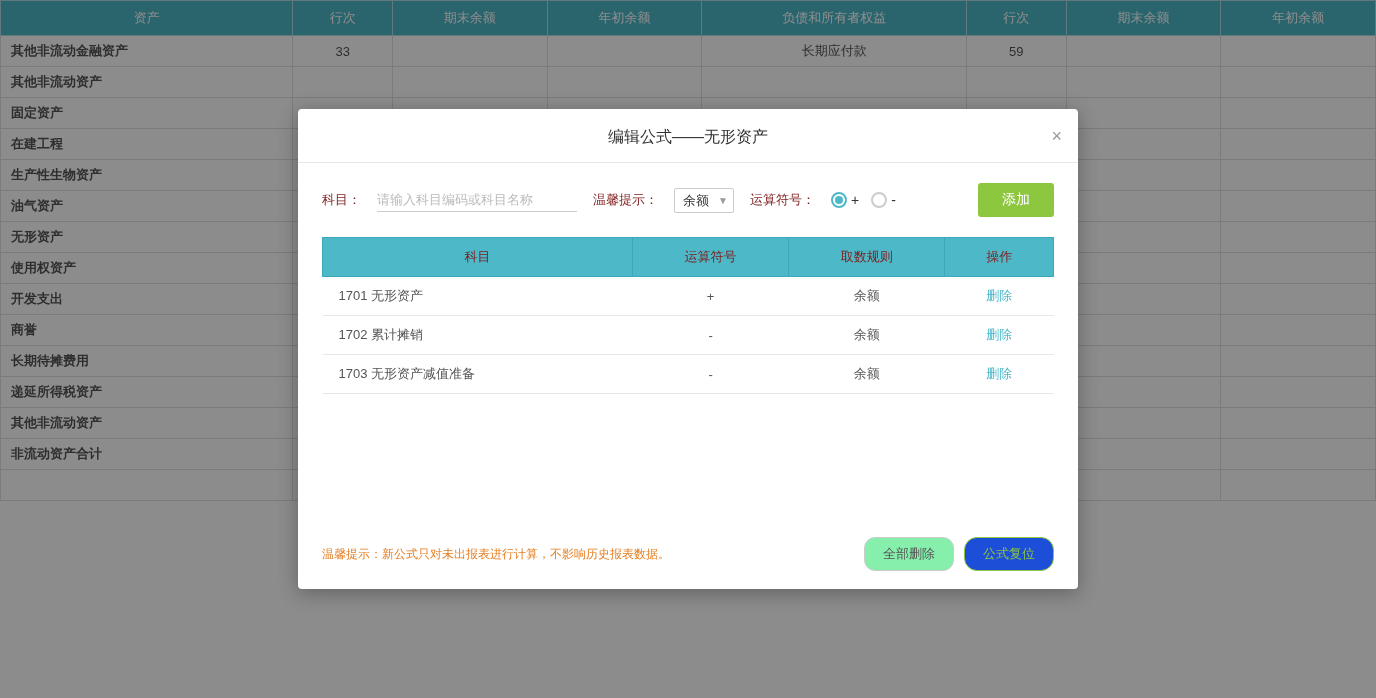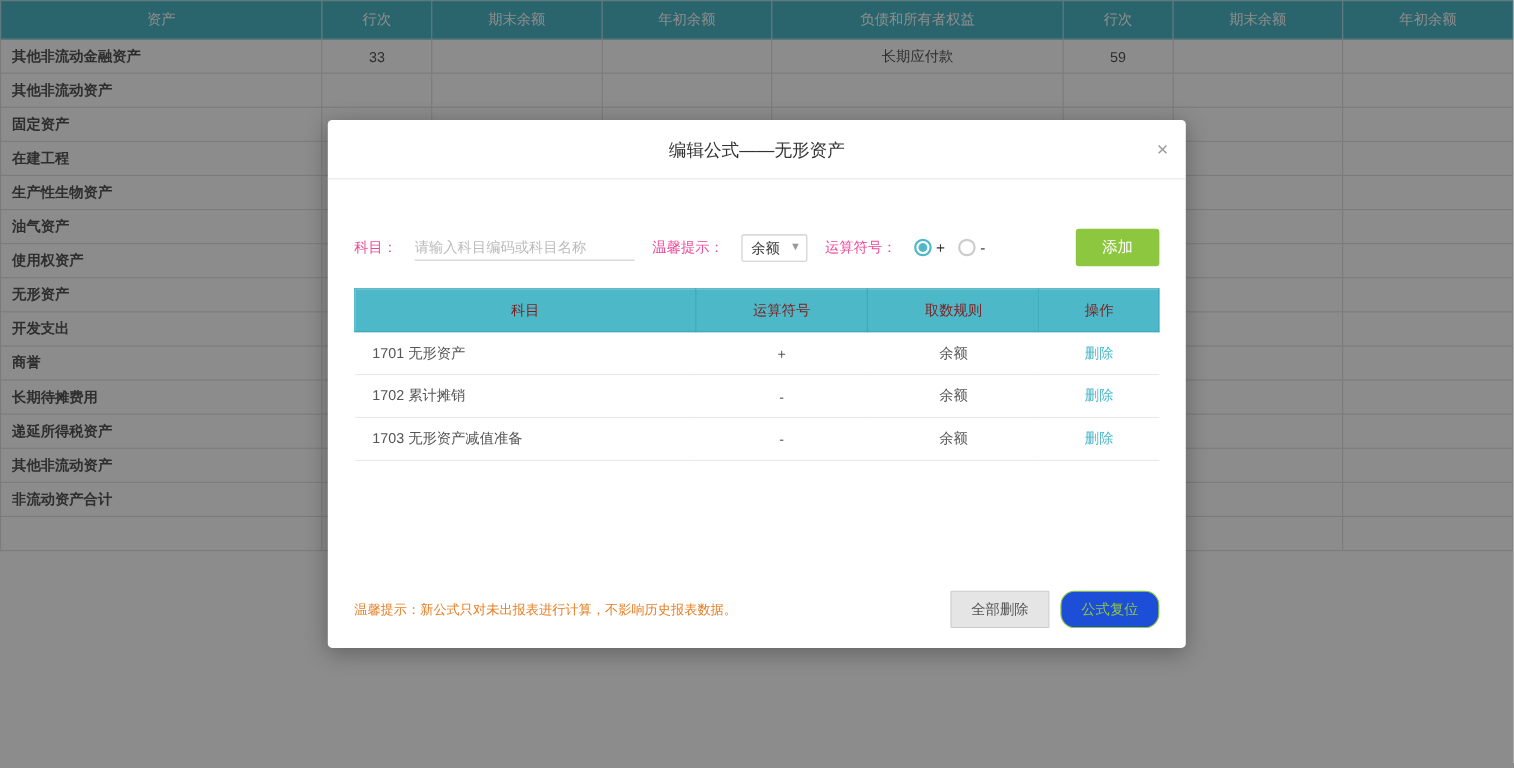--- a/index.html
+++ b/index.html
@@ -69,21 +69,20 @@
     .modal {
       background: #fff;
       border-radius: 4px;
       width: 780px;
       min-height: 480px;
       box-shadow: 0 4px 20px rgba(0,0,0,0.3);
       position: relative;
       padding: 0;
       display: flex;
       flex-direction: column;
-      gap: 25px;
     }
 
     .modal-header {
       display: flex;
       align-items: center;
       justify-content: center;
       padding: 18px 20px 14px;
       position: relative;
       border-bottom: 1px solid #e8e8e8;
     }
@@ -114,21 +113,21 @@
 
     
     .form-row {
       display: flex;
       align-items: center;
       gap: 16px;
       margin-bottom: 20px;
     }
 
     .form-label {
-      color: #ec4899;
+      color: #7f1d1d;
       white-space: nowrap;
       font-size: 13px;
       text-align: center;
     }
 
     .form-input {
       border: none;
       border-bottom: 1px solid #ccc;
       outline: none;
       padding: 4px 0;
@@ -282,24 +281,24 @@
       background: #1d4ed8;
       border: 1px solid #8dc63f;
       color: #8dc63f;
       border-radius: 13px;
       padding: 7px 18px;
       font-size: 13px;
       cursor: pointer;
     }
 
     .btn-outline-delete {
-      background: #e5e5e5;
+      background: #86efac;
       border: 1px solid #ccc;
       color: #555;
-      border-radius: 1px;
+      border-radius: 11px;
       padding: 7px 18px;
       font-size: 13px;
       cursor: pointer;
     }
   </style>
 </head>
 <body>
 
 <div class="bg-table-wrapper">
   <table class="bg-table">
@@ -370,31 +369,31 @@
       <td>油气资产</td>
       <td></td>
       <td></td>
       <td></td>
       <td></td>
       <td></td>
       <td></td>
       <td></td>
     </tr>
         <tr>
+      <td>无形资产</td>
+      <td></td>
+      <td></td>
+      <td></td>
+      <td></td>
+      <td></td>
+      <td></td>
+      <td></td>
+    </tr>
+        <tr>
       <td>使用权资产</td>
-      <td></td>
-      <td></td>
-      <td></td>
-      <td></td>
-      <td></td>
-      <td></td>
-      <td></td>
-    </tr>
-        <tr>
-      <td>无形资产</td>
       <td></td>
       <td></td>
       <td></td>
       <td></td>
       <td></td>
       <td></td>
       <td></td>
     </tr>
         <tr>
       <td>开发支出</td>

